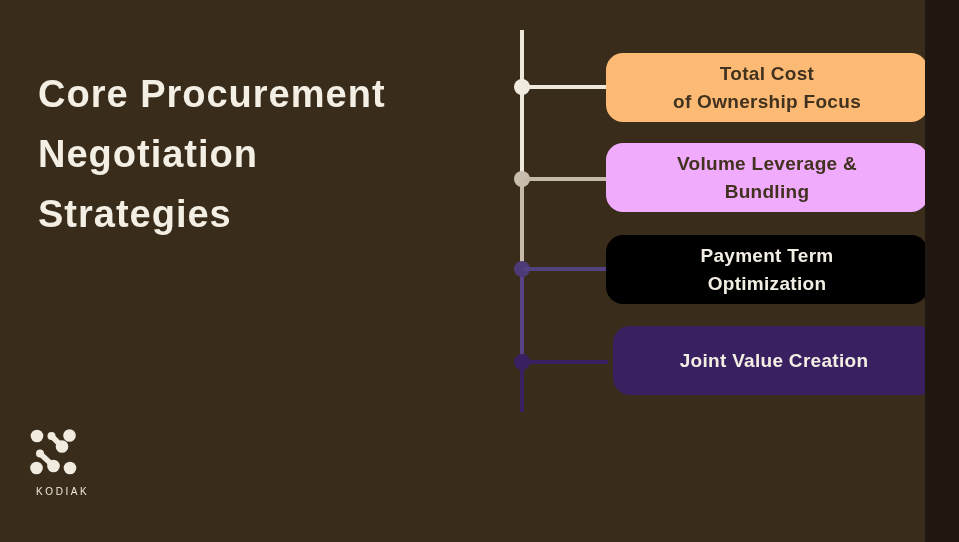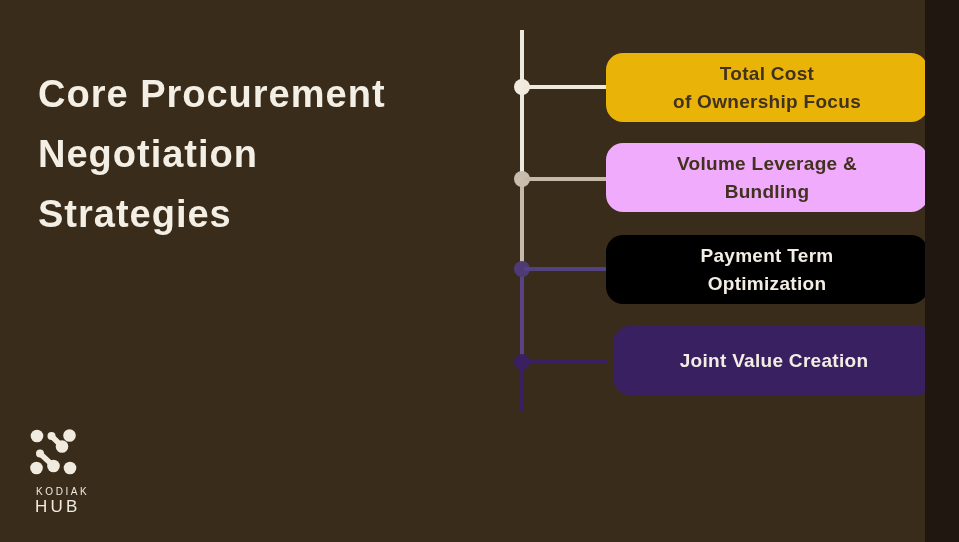--- a/index.html
+++ b/index.html
@@ -89,21 +89,21 @@
   <div class="node n1"></div>
   <div class="node n2"></div>
   <div class="node n3"></div>
   <div class="node n4"></div>
 
   <div class="conn c1"></div>
   <div class="conn c2"></div>
   <div class="conn c3"></div>
   <div class="conn c4"></div>
 
-  <div class="box b1" style="background: #eab308; color: rgb(65, 49, 31);">
+  <div class="box b1" style="background: #fdba74; color: rgb(65, 49, 31);">
     <span class="box-label">Total Cost
 of Ownership Focus</span>
   </div>
   <div class="box b2" style="background: #f0abfc; color: rgb(65, 49, 31);">
     <span class="box-label">Volume Leverage &amp;
 Bundling</span>
   </div>
   <div class="box b3" style="background: #000000; color: rgb(243, 238, 228);">
     <span class="box-label">Payment Term
 Optimization</span>
@@ -123,16 +123,15 @@
         <line x1="21.5" y1="8" x2="32" y2="18.5" stroke="#F0EADF" stroke-width="5.5"></line>
         <circle cx="21.5" cy="8" r="4"></circle>
         <circle cx="32" cy="18.5" r="6.3"></circle>
 
         <line x1="10" y1="25.5" x2="23.5" y2="38" stroke="#F0EADF" stroke-width="5.5"></line>
         <circle cx="10" cy="25.5" r="4"></circle>
         <circle cx="23.5" cy="38" r="6.3"></circle>
       </g>
     </svg>
     <div class="brand-name">KODIAK</div>
-    <div class="brand-suffix">HUB</div>
   </div>
 
 </div>
 
 </body></html>

